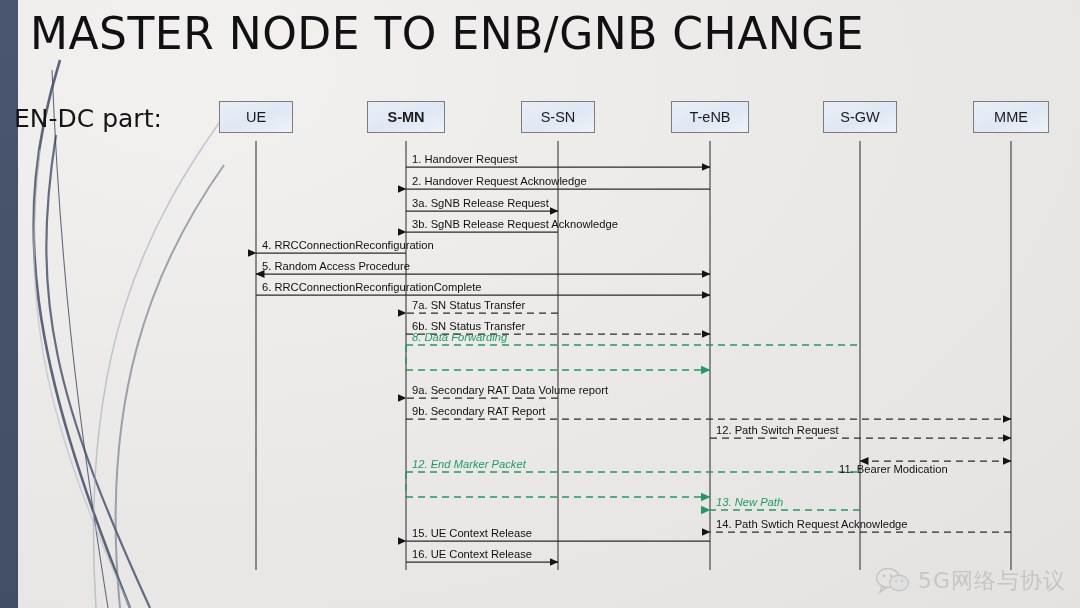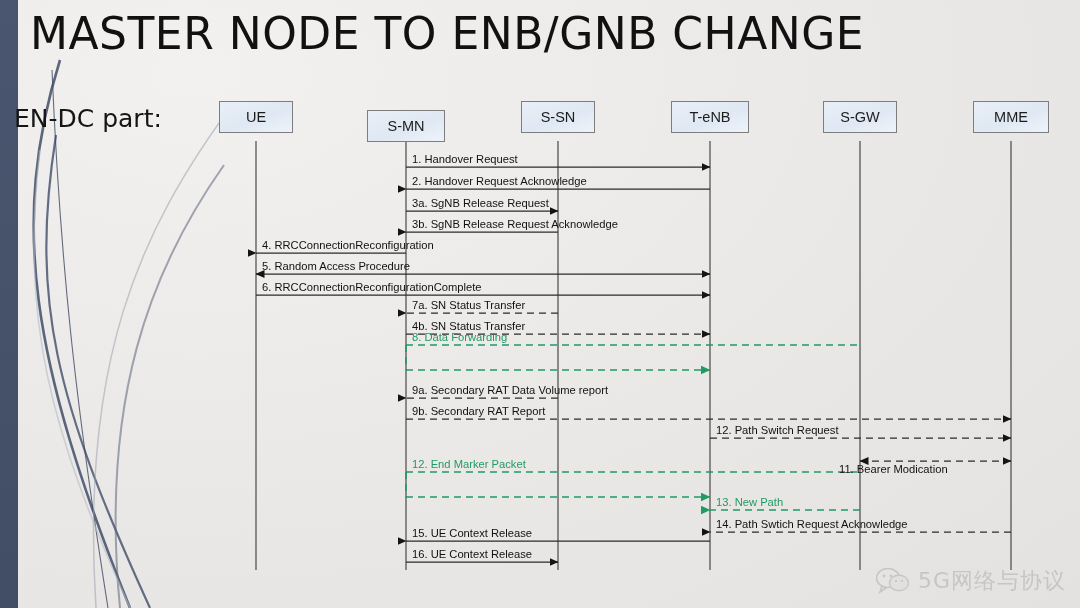--- a/index.html
+++ b/index.html
@@ -57,21 +57,21 @@
     font-family:"DejaVu Sans", sans-serif;
     letter-spacing:1px;
   }
   .msg-label {
     position:absolute;
     font-size:11.2px;
     color:#111;
     white-space:nowrap;
     font-family:"Liberation Sans", sans-serif;
   }
-  .msg-label.green { color:#1f9b63; }
+  .msg-label.green { color:#1f9b63;font-style:italic; }
 </style>
 </head>
 <body>
 
 <div id="slide">
 
   <div id="leftbar"></div>
 
   <svg id="swoosh" viewBox="0 0 260 608" preserveAspectRatio="none">
     <path d="M 60 60 C 10 220, 30 360, 130 608" fill="none" stroke="#4a5670" stroke-width="2.6" opacity=".9"></path>
@@ -132,21 +132,21 @@
         <line x1="406" x2="558" y1="562" y2="562" stroke="#2b2b2b" stroke-width="1.25" marker-end="url(#ahR)"></line>
         <line x1="406" x2="406" y1="345" y2="370" stroke="#1f9b63" stroke-width="1.5" stroke-dasharray="7,5"></line>
         <line x1="406" x2="406" y1="472" y2="497" stroke="#1f9b63" stroke-width="1.5" stroke-dasharray="7,5"></line>
       </g>
   </svg>
 
   <div id="nodes">
       <div class="node-box" style="left: 219px; top: 101px; width: 74px;">
         <span>UE</span>
       </div>
-      <div class="node-box" style="left: 367px; top: 110px; width: 78px;">
+      <div class="node-box" style="left: 367px; top: 101px; width: 78px; font-weight: bold;">
         <span>S-MN</span>
       </div>
       <div class="node-box" style="left: 521px; top: 101px; width: 74px;">
         <span>S-SN</span>
       </div>
       <div class="node-box" style="left: 671px; top: 101px; width: 78px;">
         <span>T-eNB</span>
       </div>
       <div class="node-box" style="left: 823px; top: 101px; width: 74px;">
         <span>S-GW</span>
@@ -157,21 +157,21 @@
     </div>
   <div id="labels">
       <div class="msg-label" style="left: 412px; top: 153px;">1. Handover Request</div>
       <div class="msg-label" style="left: 412px; top: 175px;">2. Handover Request Acknowledge</div>
       <div class="msg-label" style="left: 412px; top: 197px;">3a. SgNB Release Request</div>
       <div class="msg-label" style="left: 412px; top: 218px;">3b. SgNB Release Request Acknowledge</div>
       <div class="msg-label" style="left: 262px; top: 239px;">4. RRCConnectionReconfiguration</div>
       <div class="msg-label" style="left: 262px; top: 260px;">5. Random Access Procedure</div>
       <div class="msg-label" style="left: 262px; top: 281px;">6. RRCConnectionReconfigurationComplete</div>
       <div class="msg-label" style="left: 412px; top: 299px;">7a. SN Status Transfer</div>
-      <div class="msg-label" style="left: 412px; top: 320px;">4b. SN Status Transfer</div>
+      <div class="msg-label" style="left: 412px; top: 320px;">6b. SN Status Transfer</div>
       <div class="msg-label green" style="left: 412px; top: 331px;">8. Data Forwarding</div>
       <div class="msg-label" style="left: 412px; top: 384px;">9a. Secondary RAT Data Volume report</div>
       <div class="msg-label" style="left: 412px; top: 405px;">9b. Secondary RAT Report</div>
       <div class="msg-label" style="left: 716px; top: 424px;">12. Path Switch Request</div>
       <div class="msg-label" style="left: 839px; top: 447px; margin-top: 16px;">11. Bearer Modication</div>
       <div class="msg-label green" style="left: 412px; top: 458px;">12. End Marker Packet</div>
       <div class="msg-label green" style="left: 716px; top: 496px;">13. New Path</div>
       <div class="msg-label" style="left: 716px; top: 518px;">14. Path Swtich Request Acknowledge</div>
       <div class="msg-label" style="left: 412px; top: 527px;">15. UE Context Release</div>
       <div class="msg-label" style="left: 412px; top: 548px;">16. UE Context Release</div>

